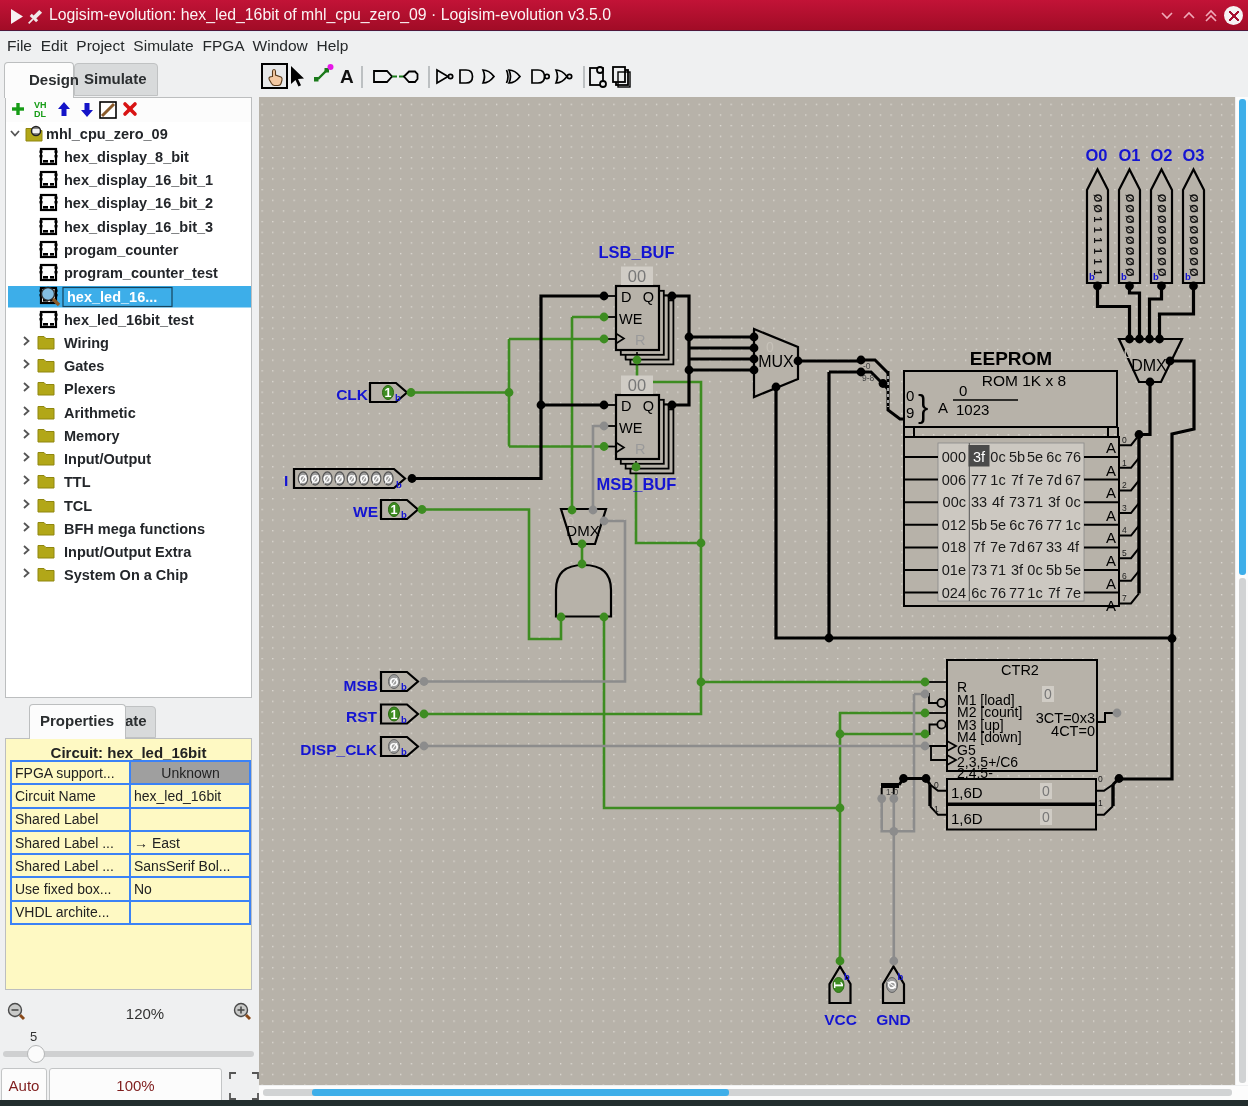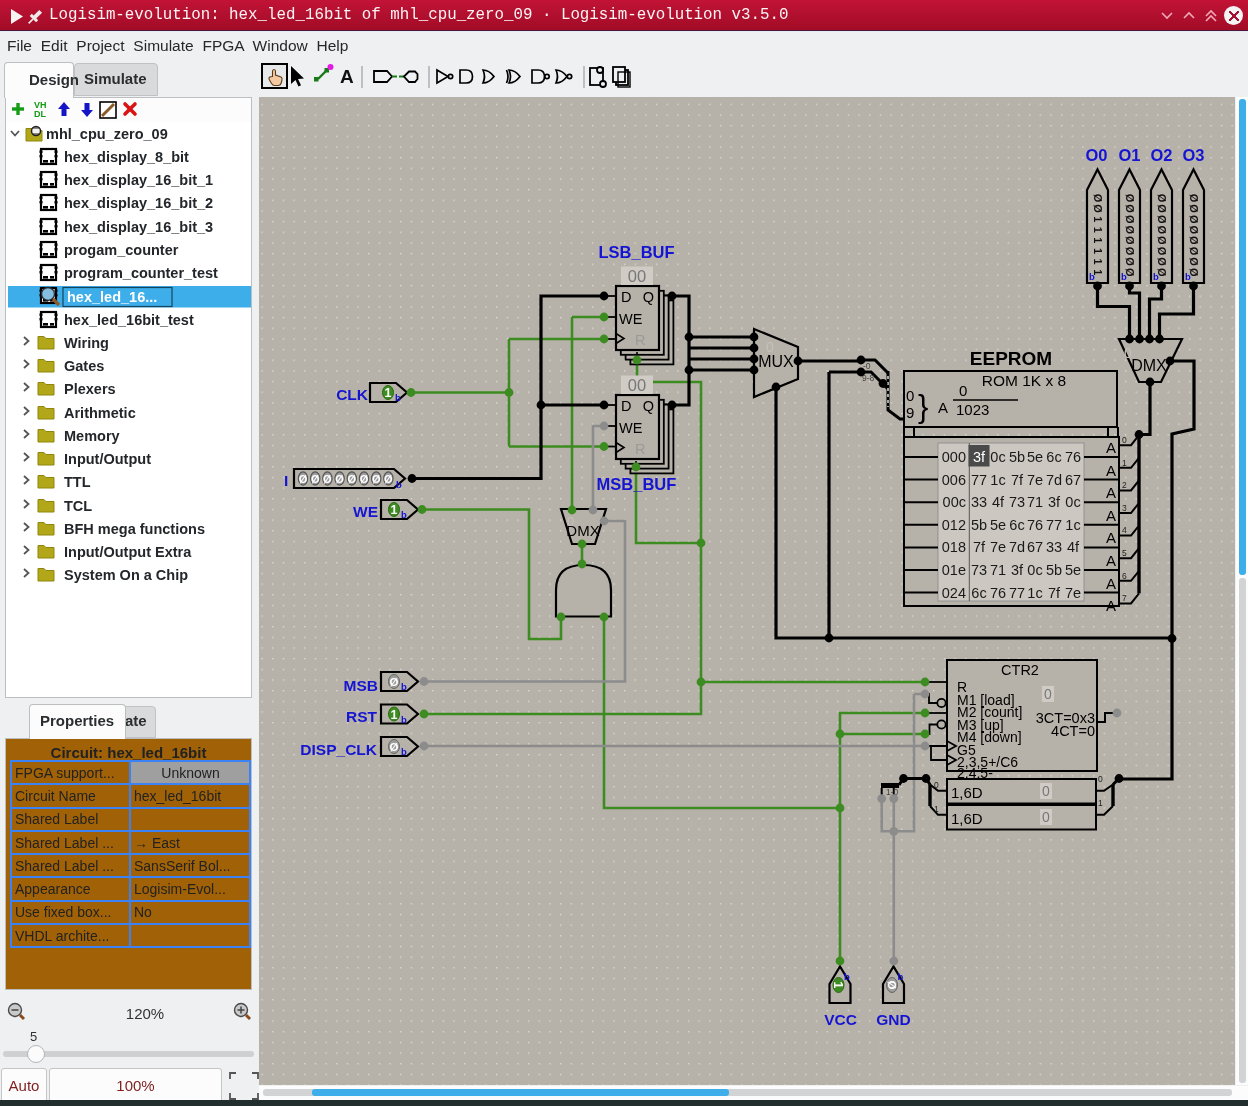--- a/index.html
+++ b/index.html
@@ -3,21 +3,21 @@
 <meta charset="utf-8">
 <style>
   * { margin:0; padding:0; box-sizing:border-box; }
   html,body { width:1248px; height:1106px; overflow:hidden; }
   body { font-family:"Liberation Sans", sans-serif; background:#eff0f1; position:relative; }
   .abs { position:absolute; }
 
   
   #titlebar { left:0; top:0; width:1248px; height:31px;
     background:linear-gradient(#c21337, #a10c26); border-bottom:1px solid #51173a; }
-  #titletext { left:49px; top:6px; color:#fbf4f5; font-size:15.8px;font-family:Liberation Mono, monospace; }
+  #titletext { left:49px; top:6px; color:#fbf4f5; font-size:15.8px; }
   #closebtn { left:1224px; top:6px; width:19px; height:19px; border-radius:50%; background:#f6f3f4; }
   #closebtn:before { content:""; position:absolute; left:4.5px; top:4.5px; width:10px; height:10px;
     background:
      linear-gradient(45deg, transparent 44%, #a61030 44%, #a61030 56%, transparent 56%),
      linear-gradient(-45deg, transparent 44%, #a61030 44%, #a61030 56%, transparent 56%); }
 
   
   #menubar { left:0; top:31px; width:1248px; height:28px; background:#eff0f1; border-top:1px solid #e4ecf5; }
   #menutext { left:7px; top:37px; font-size:15.5px; color:#25282a; word-spacing:4.5px; }
 
@@ -28,21 +28,21 @@
     border:1px solid #c0c2c3; border-radius:4px 4px 0 0; z-index:2;}
   .tabtxt { font-size:15px; font-weight:bold; color:#2b2e30; }
   #explorebox { left:5px; top:97px; width:247px; height:601px; background:#fcfcfc; border:1px solid #bcbebf; }
   #treebox { left:6px; top:122px; width:245px; height:575px; background:#fff; }
 
   
   #tab-props { left:5px; top:704px; width:97px; height:35px; background:#fcfcfc;
     border:1px solid #bcbebf; border-bottom:none; border-radius:4px 4px 0 0; z-index:3;margin-left:24px; }
   #tab-state { left:102px; top:706px; width:54px; height:32px; background:#d8dadb;
     border:1px solid #c0c2c3; border-radius:4px 4px 0 0; z-index:2; }
-  #propbox { left:5px; top:738px; width:247px; height:252px; background:#a16207; border:1px solid #bcbebf; }
+  #propbox { left:5px; top:738px; width:247px; height:252px; background:#fef9c3; border:1px solid #bcbebf; }
   #proptitle { left:0; top:5px; width:245px; text-align:center; font-size:15px; font-weight:bold; color:#222; }
   table#ptable { position:absolute; left:4px; top:21px; border-collapse:collapse; }
   #ptable td { border:2px solid #3b82f6; font-size:14px; color:#222; height:23.3px; padding:0 2px 0 3px;
     font-family:"Liberation Sans", sans-serif; white-space:nowrap; overflow:hidden; }
   #ptable td.c1 { width:119px; }
   #ptable td.c2 { width:120px; }
   #pct120 { left:16px; top:1005px; width:258px; text-align:center; font-size:15px; color:#333; }
   #slider-track { left:3px; top:1051px; width:251px; height:6px; background:#cfd0d1; border-radius:3px; }
   #slider-knob { left:27px; top:1045px; width:18px; height:18px; background:#fbfbfb; border:1px solid #b4b6b7; border-radius:50%; }
   .zbtn { background:#fcfcfc; border:1px solid #c3c5c6; border-radius:3px; font-size:15px; color:#7f1d1d;
@@ -225,24 +225,20 @@
           <td class="c1">Shared Label</td>
           <td class="c2"></td>
         </tr>
       <tr>
           <td class="c1">Shared Label ...</td>
           <td class="c2">→ East</td>
         </tr>
       <tr>
           <td class="c1">Shared Label ...</td>
           <td class="c2">SansSerif Bol...</td>
-        </tr>
-      <tr>
-          <td class="c1">Appearance</td>
-          <td class="c2">Logisim-Evol...</td>
         </tr>
       <tr>
           <td class="c1">Use fixed box...</td>
           <td class="c2">No</td>
         </tr>
       <tr>
           <td class="c1">VHDL archite...</td>
           <td class="c2"></td>
         </tr>
     </tbody>

